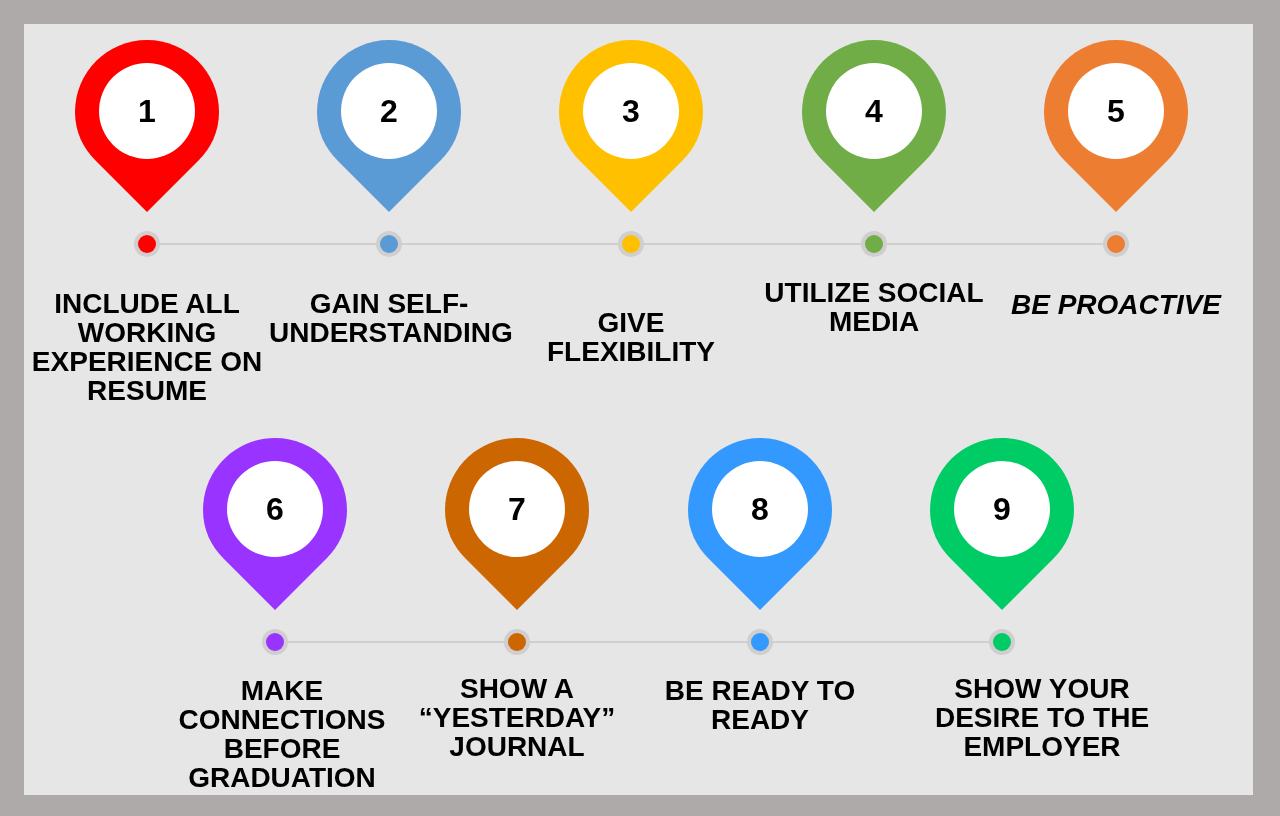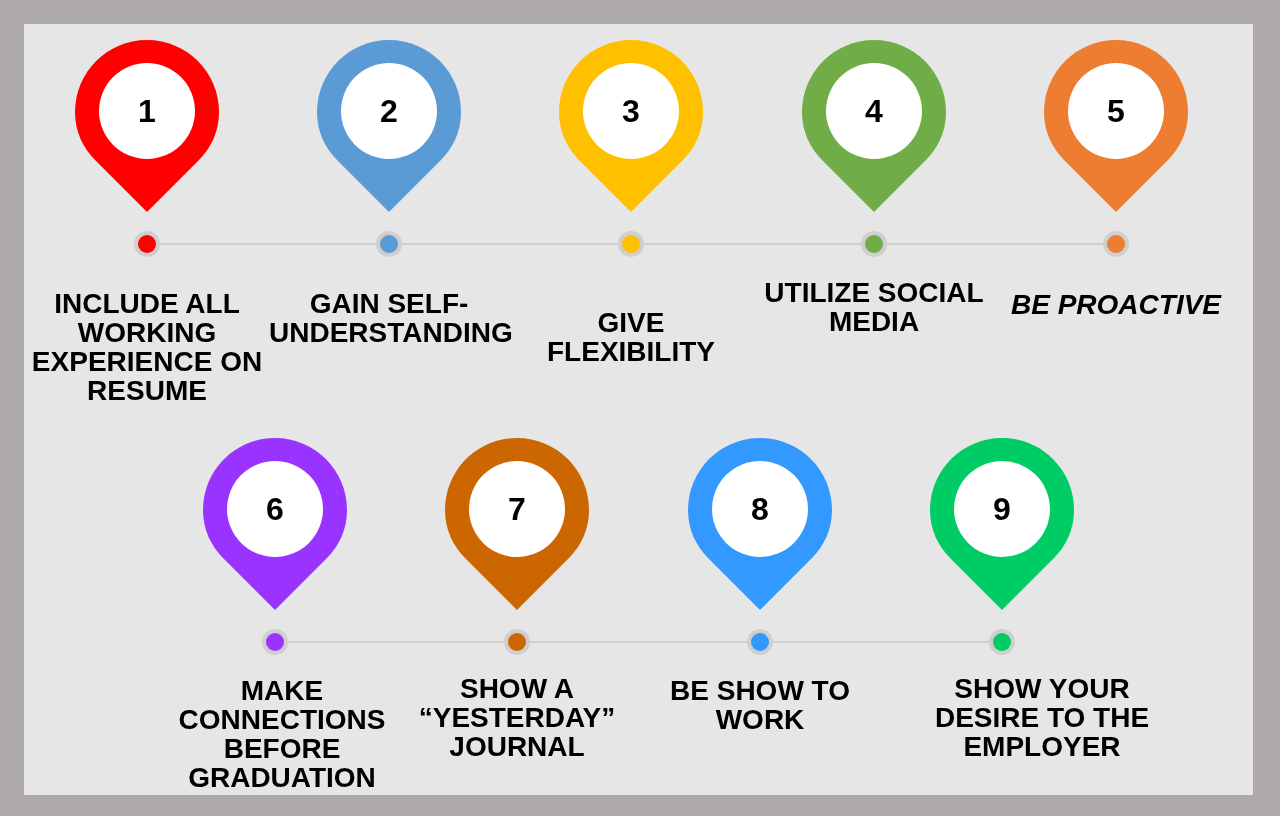--- a/index.html
+++ b/index.html
@@ -146,21 +146,21 @@
     <div class="pin" style="top: 414px;">
       <svg width="144" height="172" viewBox="0 0 144 172">
         <path class="pin-shape" d="M72 0 C111.8 0 144 32.2 144 72 C144 92 136 108 123 121 L72 172 L21 121 C8 108 0 92 0 72 C0 32.2 32.2 0 72 0 Z" fill="#3399ff"></path>
         <circle cx="72" cy="71" r="48" fill="#ffffff"></circle>
       </svg>
       <div class="pin-num">8</div>
     </div>
     <div class="dot" style="top: 605px;">
           <div class="inner" style="background: rgb(51, 153, 255);"></div>
         </div>
-    <div class="label" style="top: 652px;">BE SHOW TO WORK</div>
+    <div class="label" style="top: 652px;">BE READY TO READY</div>
   </div>
       <div class="step" style="left: 858px; top: 0px;">
     <div class="pin" style="top: 414px;">
       <svg width="144" height="172" viewBox="0 0 144 172">
         <path class="pin-shape" d="M72 0 C111.8 0 144 32.2 144 72 C144 92 136 108 123 121 L72 172 L21 121 C8 108 0 92 0 72 C0 32.2 32.2 0 72 0 Z" fill="#00cc66"></path>
         <circle cx="72" cy="71" r="48" fill="#ffffff"></circle>
       </svg>
       <div class="pin-num">9</div>
     </div>
     <div class="dot" style="top: 605px;">

